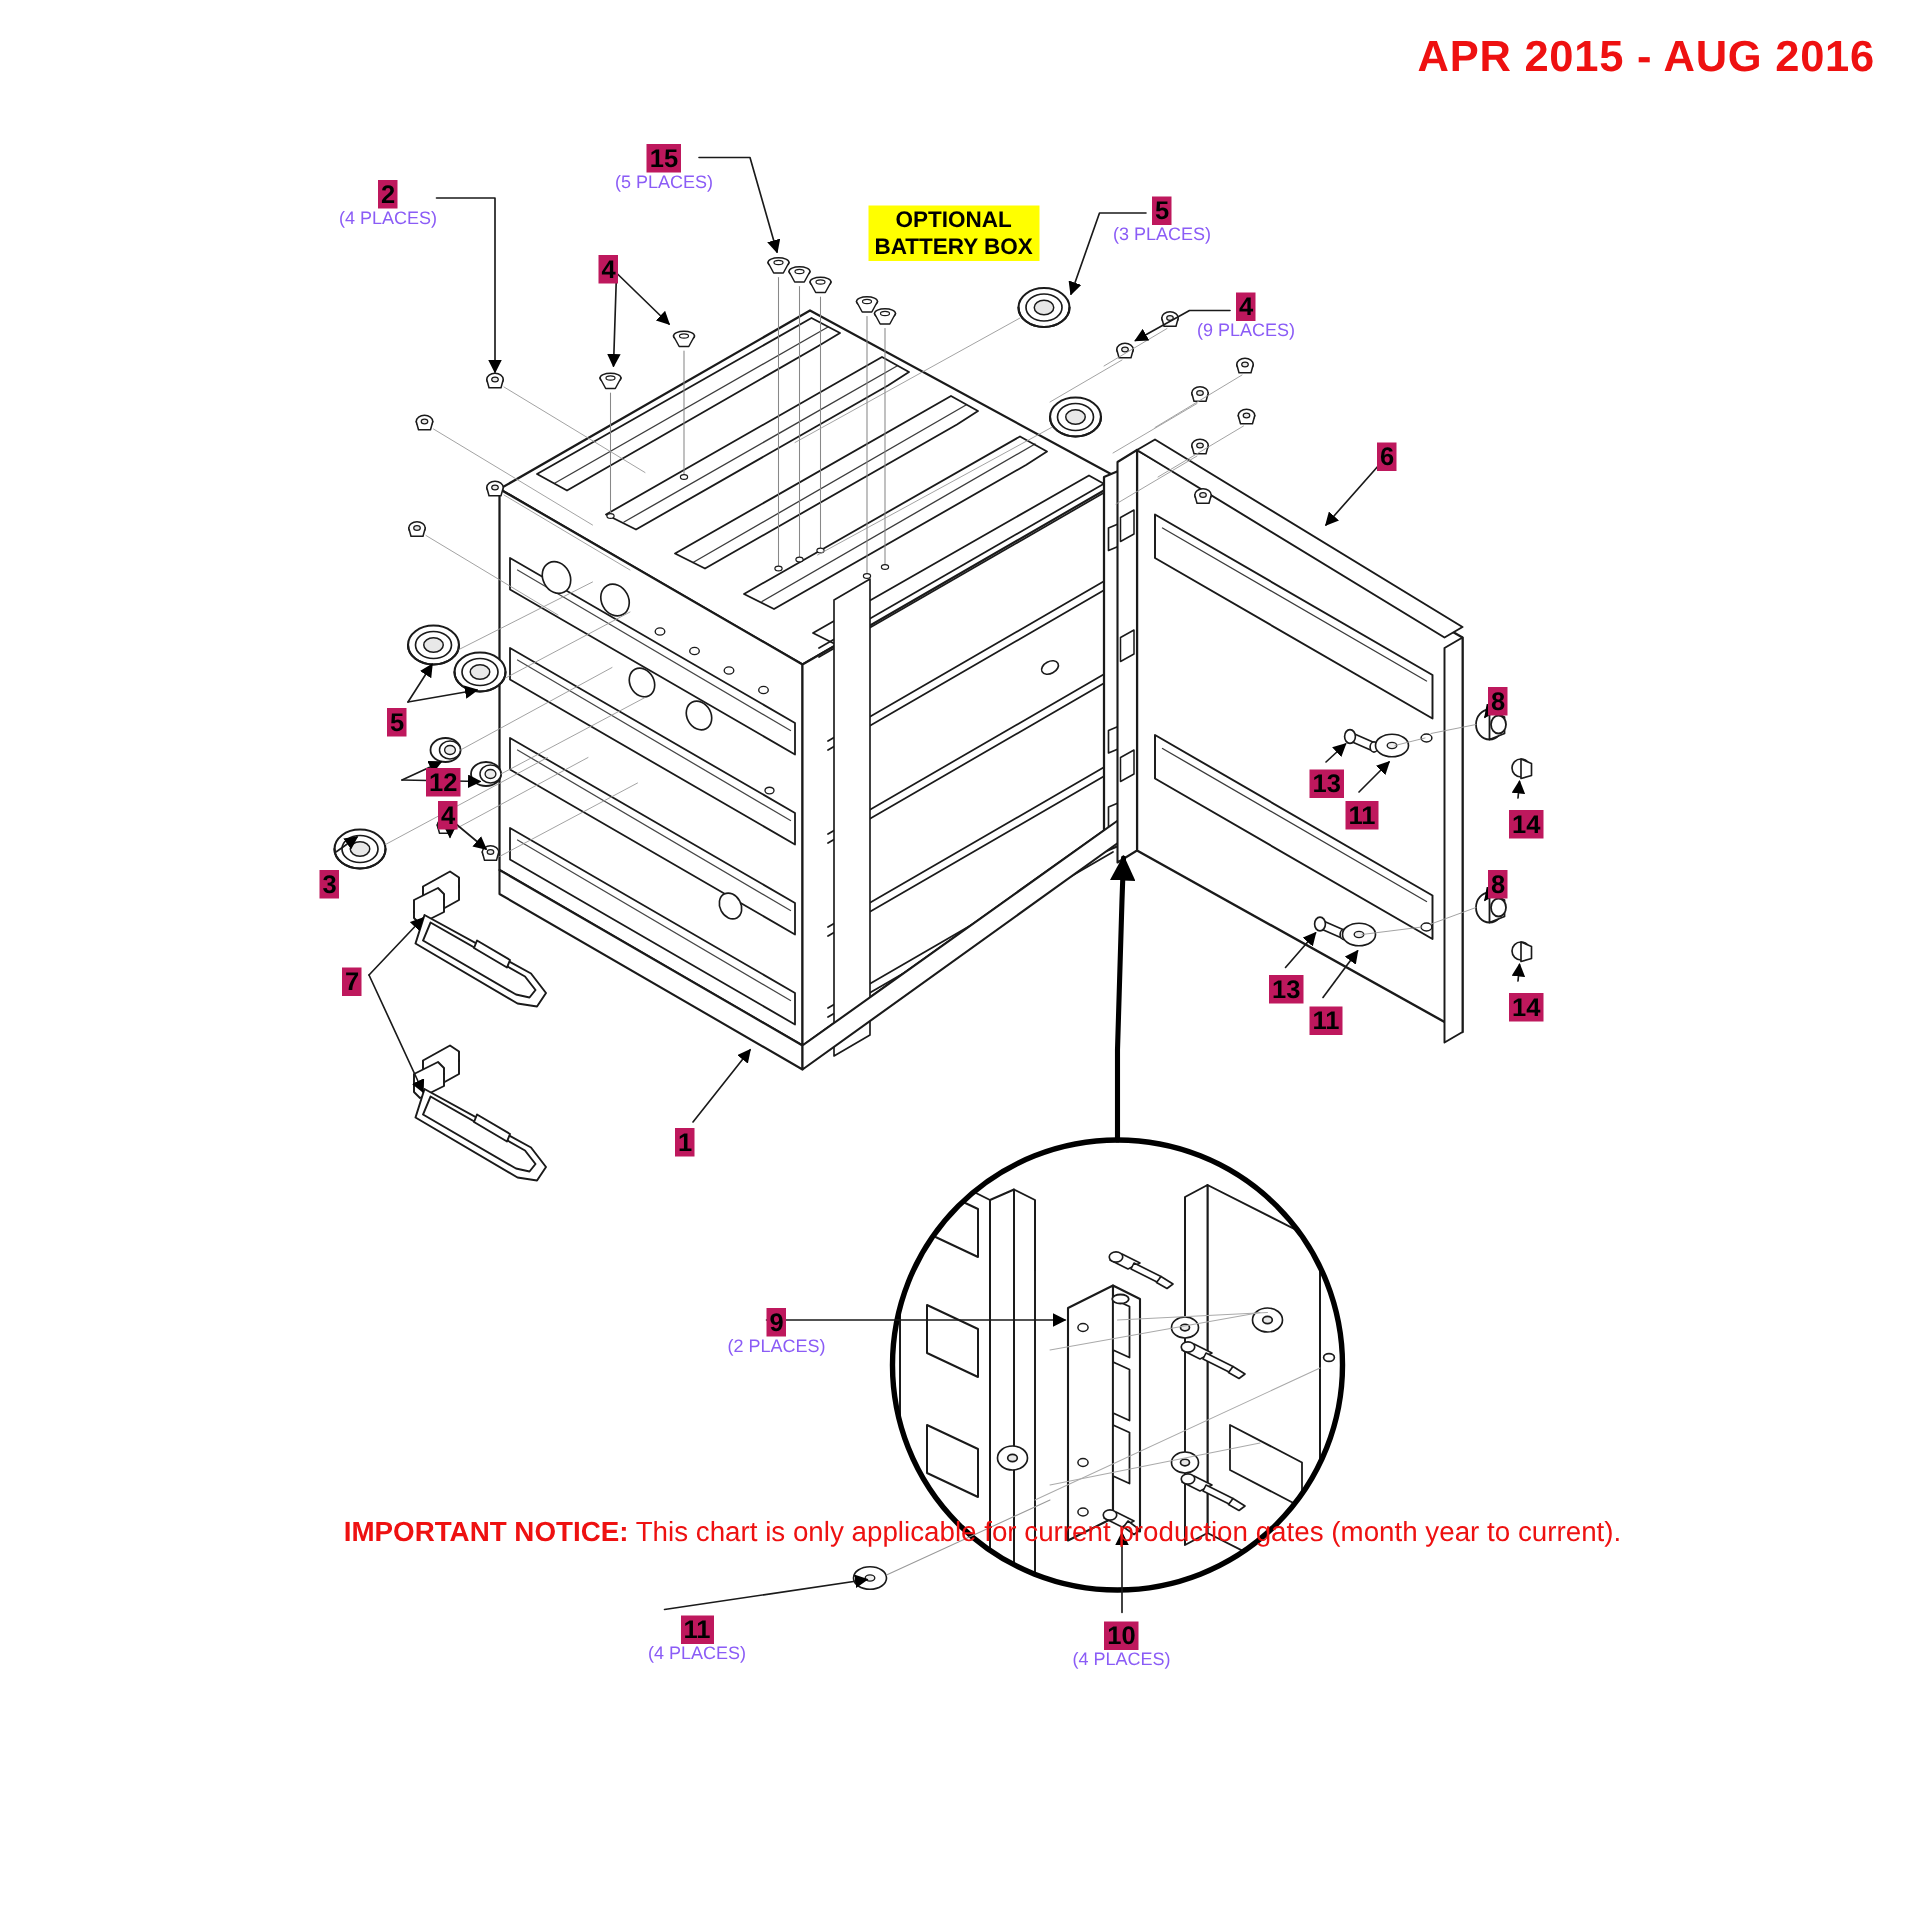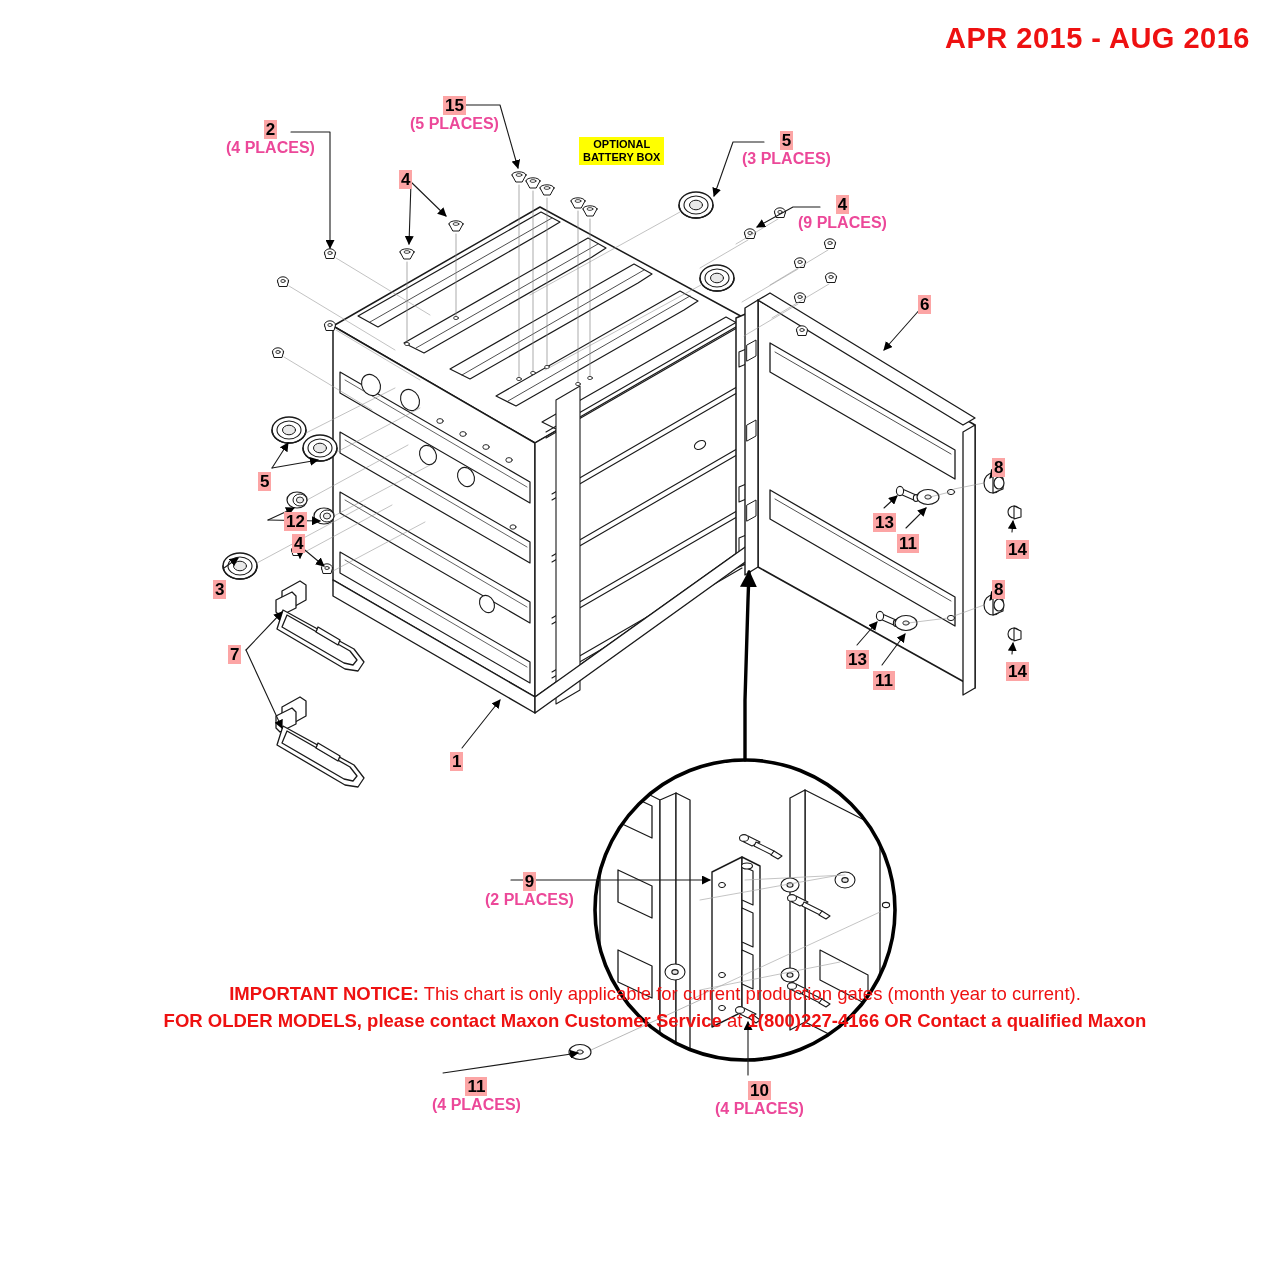--- a/index.html
+++ b/index.html
@@ -32,40 +32,40 @@
     text-align:center;
     font-size:16px;
     color:#000;
     white-space:nowrap;
     line-height:1.08;
   }
   .callout .num{
     display:inline-block;
     font-weight:bold;
     font-size:17px;
-    background:#fca5a5;
+    background:#be185d;
     padding:0 2px;
     line-height:1.12;
   }
   .callout .places{
     display:block;
-    font-weight:bold;
-    font-size:16px;
-    color:#ec4899;
+    font-weight:normal;
+    font-size:12px;
+    color:#8b5cf6;
     background:transparent;
     margin-top:0px;
   }
 
   
   .hl-label{
     position:absolute;
     background:#ffff00;
     color:#000;
     font-weight:bold;
-    font-size:11px;
+    font-size:15px;
     text-align:center;
     line-height:1.18;
     padding:1px 4px;
     white-space:nowrap;
   }
 
   
   .notice{
     position:absolute;
     left:0;right:0;
@@ -554,18 +554,15 @@
       <div class="callout no-places" style="left: 1006px; top: 662px;"><span class="num">14</span></div>
       <div class="callout" style="left: 485px; top: 872px;"><span class="num">9</span><span class="places">(2 PLACES)</span></div>
       <div class="callout" style="left: 432px; top: 1077px;"><span class="num">11</span><span class="places">(4 PLACES)</span></div>
       <div class="callout" style="left: 715px; top: 1081px;"><span class="num">10</span><span class="places">(4 PLACES)</span></div>
     </div>
 
   <div class="notice">
     <div>
       <b>IMPORTANT NOTICE:</b><span> This chart is only applicable for current production gates (month year to current).</span>
     </div>
-    <div>
-      <b>FOR OLDER MODELS, please contact Maxon Customer Service</b><span> at </span><b>1(800)227-4166 OR Contact a qualified Maxon</b>
-    </div>
   </div>
 
 </div>
 
 </body></html>

